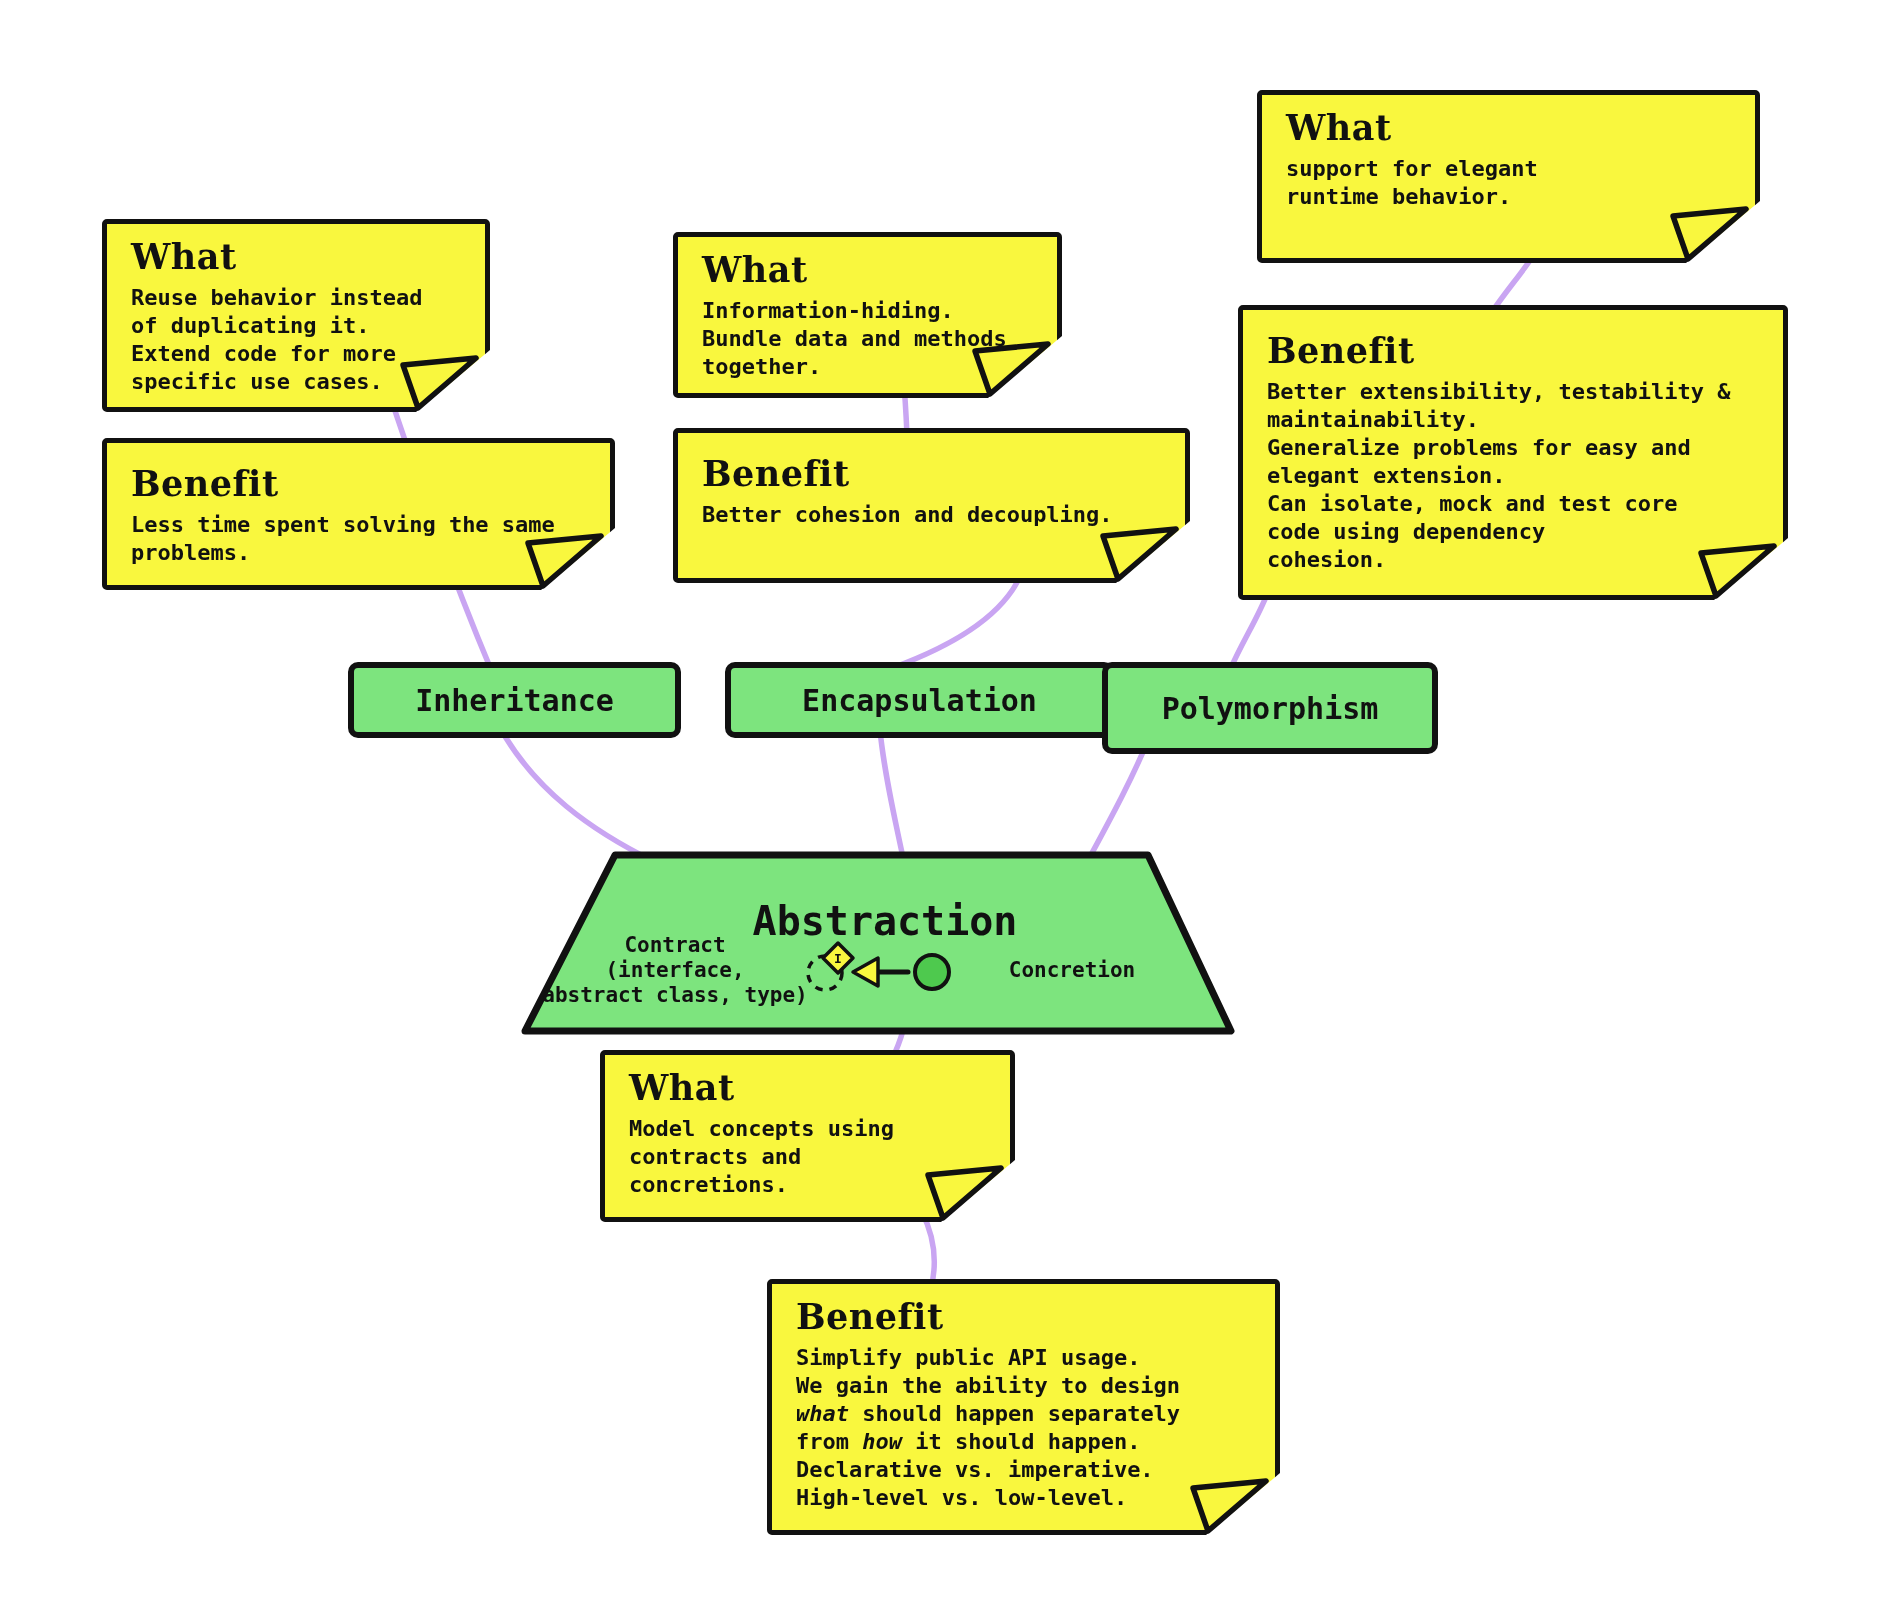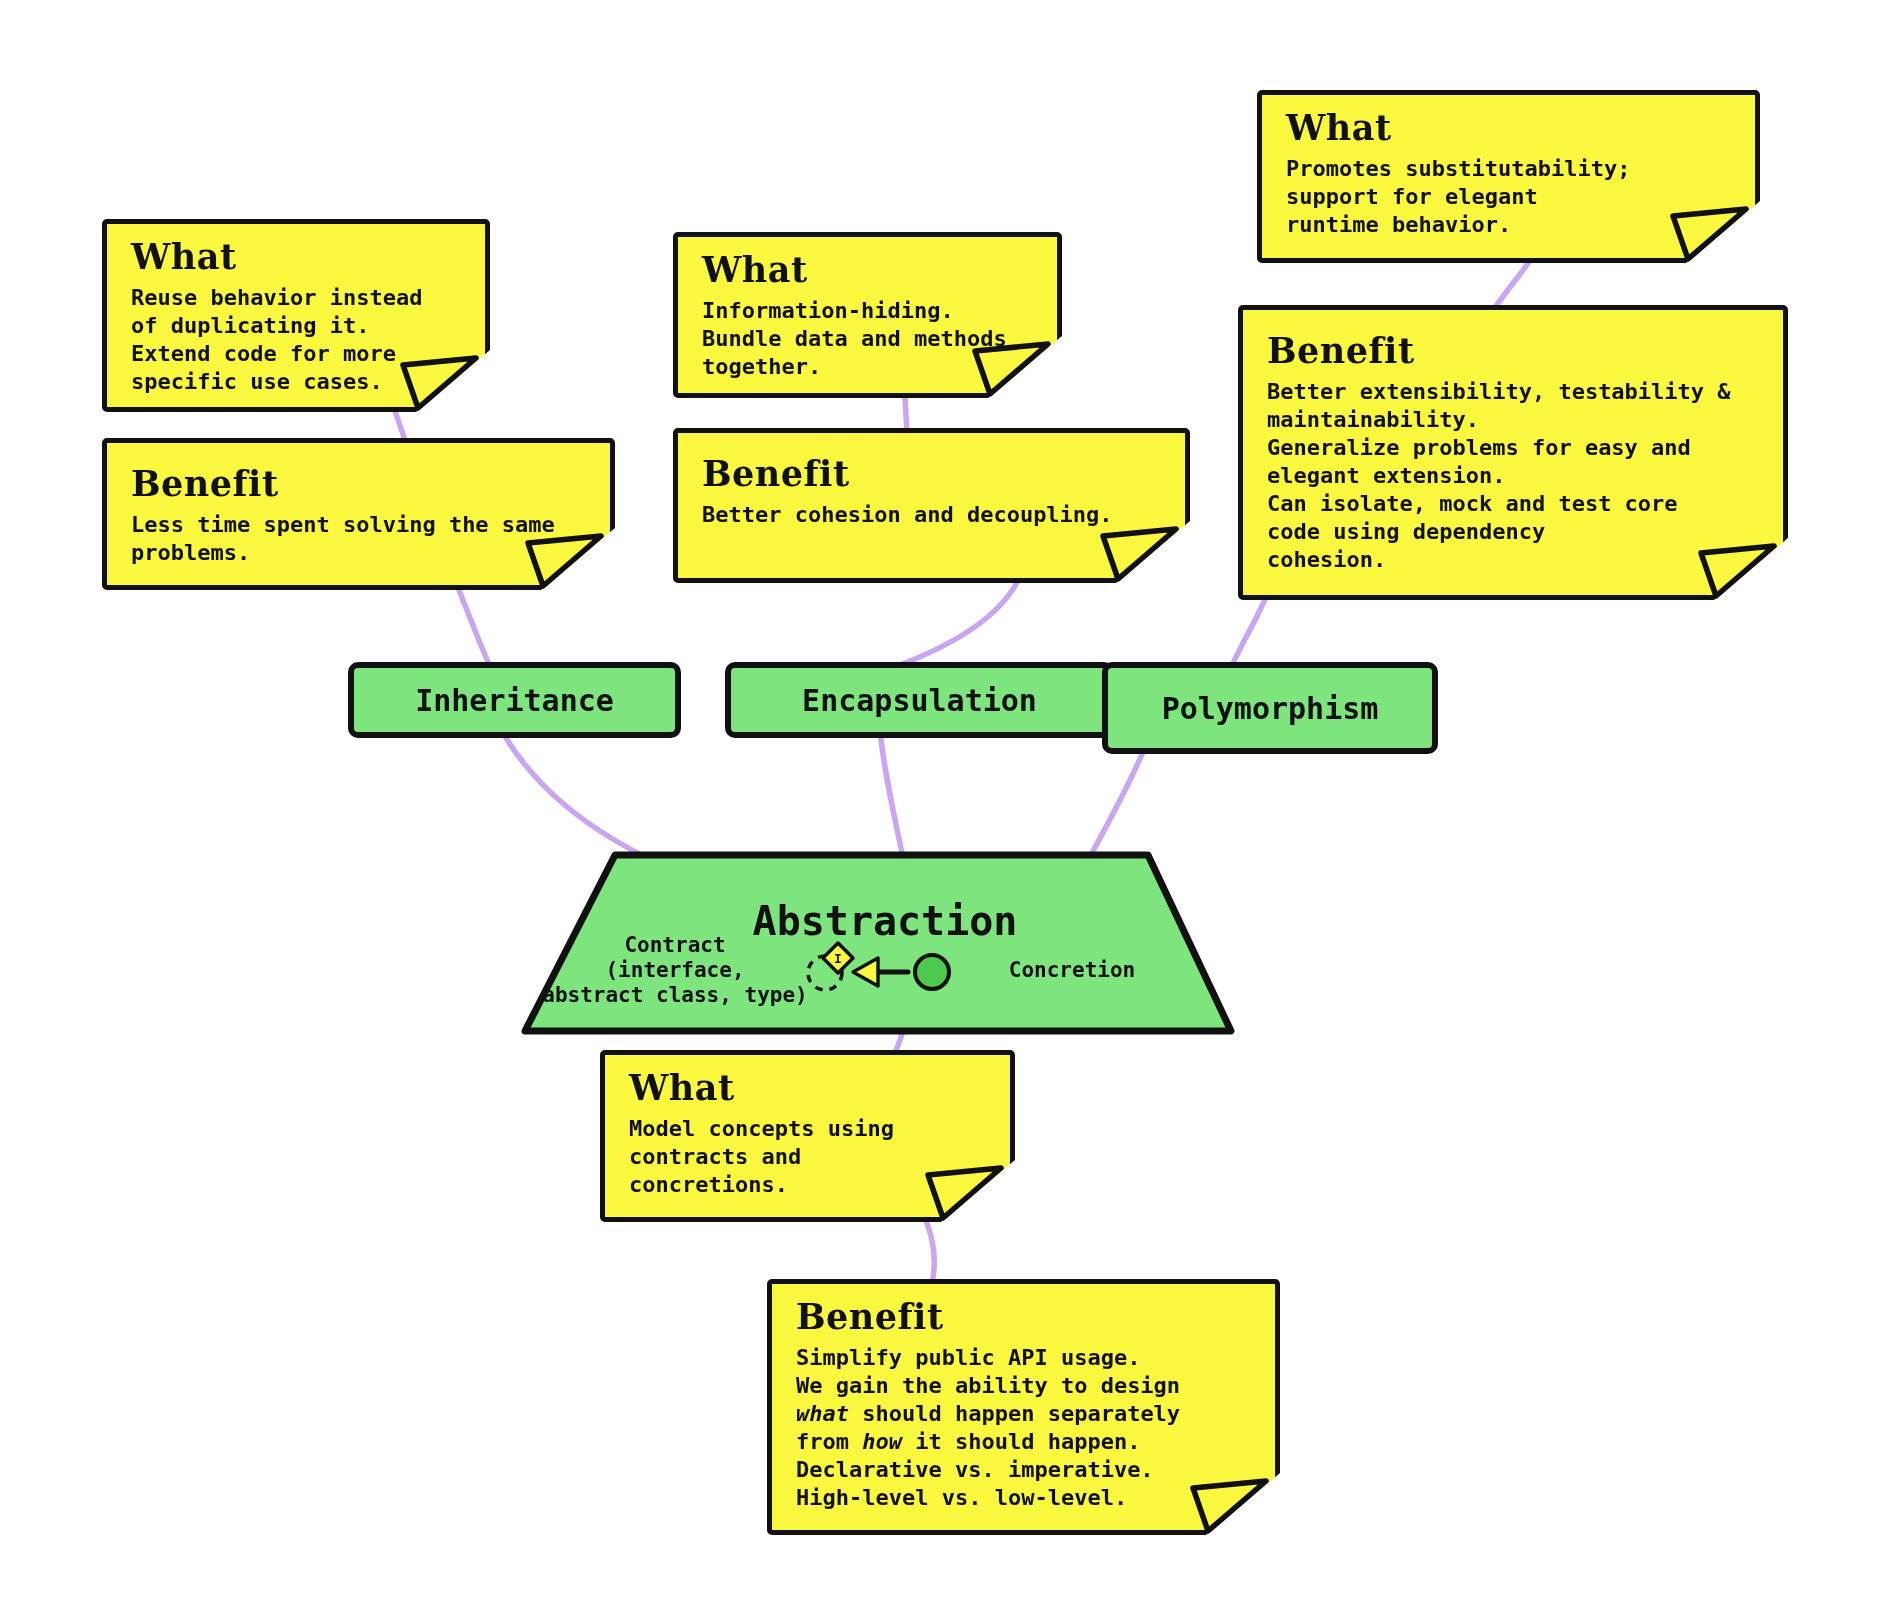--- a/index.html
+++ b/index.html
@@ -153,21 +153,20 @@
       </div>
     <svg class="fold" width="104" height="76" viewBox="0 0 104 76">
       <polygon class="fold-cut" points="30,76 104,76 104,14"></polygon>
       <polygon class="fold-flap" points="32,72 90,22 17,29"></polygon>
     </svg>
   </div>
 
   <div class="note n-poly-what">
     <div class="note-heading">What</div>
     <div class="note-body">
-        <div class="bl">Promotes substitutability;</div>
         <div class="bl">support for elegant</div>
         <div class="bl">runtime behavior.</div>
       </div>
     <svg class="fold" width="104" height="76" viewBox="0 0 104 76">
       <polygon class="fold-cut" points="30,76 104,76 104,14"></polygon>
       <polygon class="fold-flap" points="32,72 90,22 17,29"></polygon>
     </svg>
   </div>
 
   <div class="note n-poly-benefit">

